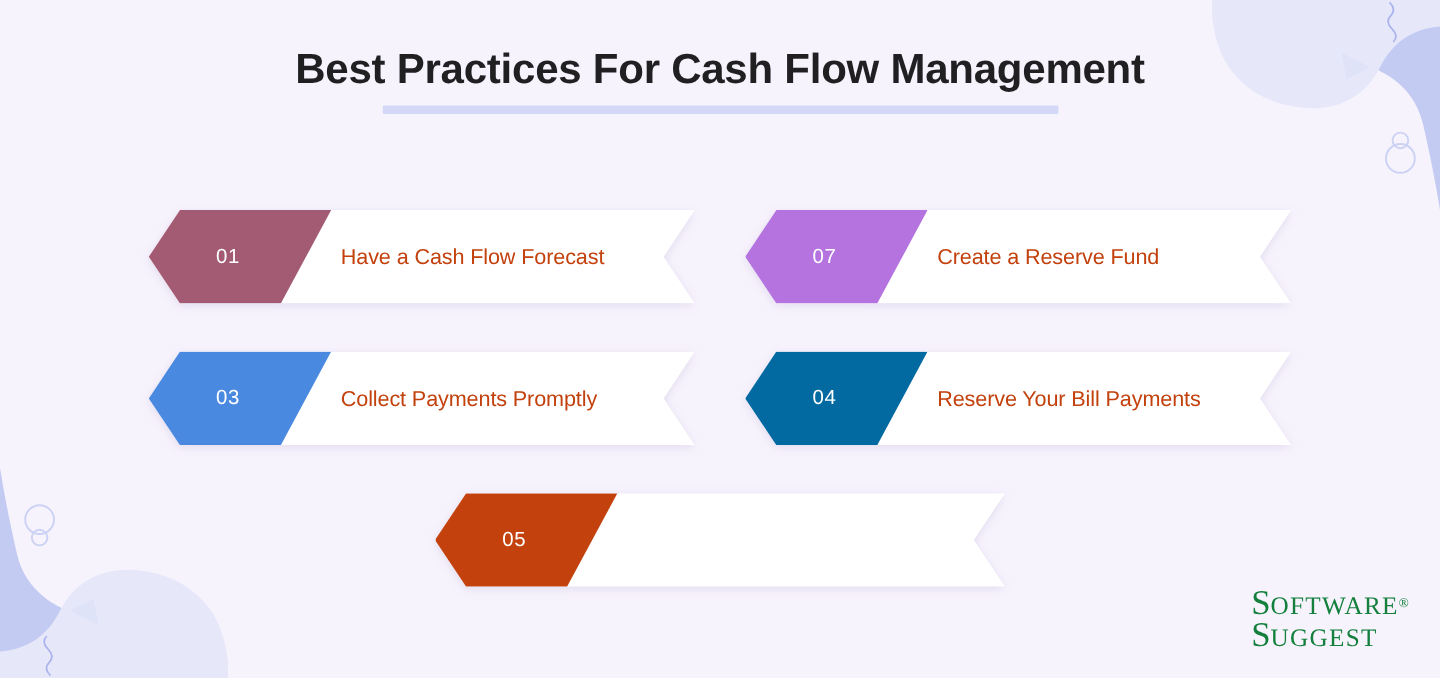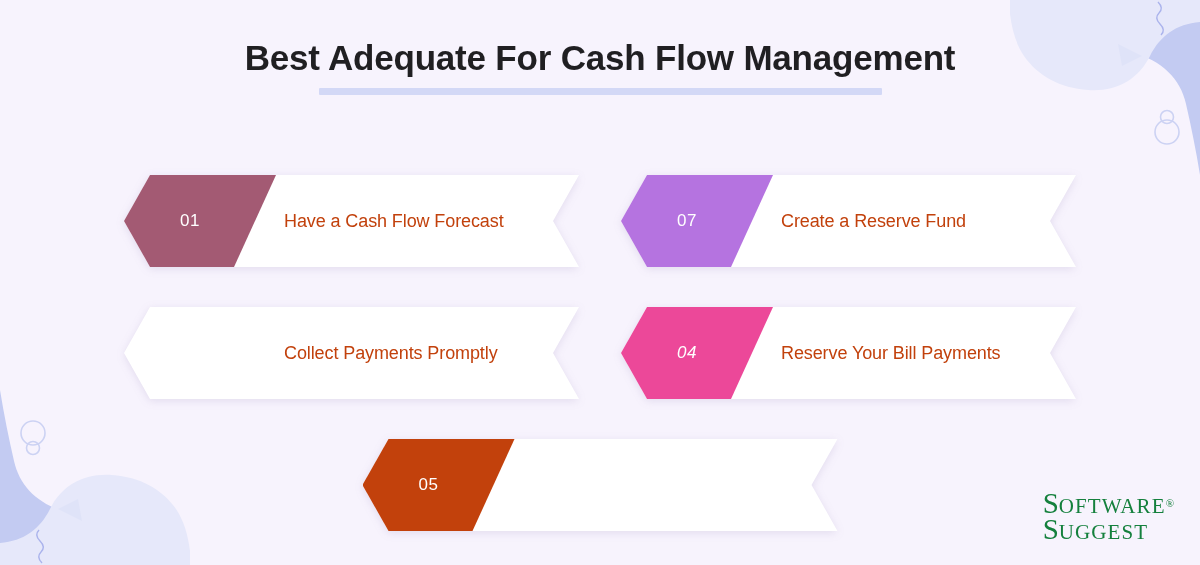--- a/index.html
+++ b/index.html
@@ -53,21 +53,21 @@
   .card-row {
     display:flex;
     justify-content:center;
     gap:42px;
   }
 
   
   .card {
     position:relative;
     width:455px;
-    height:92px;
+    height:78px;
     display:flex;
     align-items:stretch;
     filter:drop-shadow(0 2px 4px rgba(90,70,140,0.13));
   }
   .card-shape {
     position:absolute;
     inset:0;
     background:#ffffff;
     clip-path:polygon(26px 0, 100% 0, calc(100% - 26px) 50%, 100% 100%, 26px 100%, 0 50%);
   }
@@ -130,21 +130,21 @@
 <svg class="deco deco-bl" viewBox="0 0 190 175" xmlns="http://www.w3.org/2000/svg">
   <path fill="#c3cbf2" d="M0 175 H118 C110 147 94 131 68 123 C38 114 20 97 14 71 C9 49 4 25 0 0 Z"></path>
   <path fill="#e6e8fa" d="M0 153 C24 151 40 139 50 119 C62 95 84 83 112 85 C140 87 162 99 176 119 C184 131 188 145 190 161 L190 175 H0 Z"></path>
   <path fill="#dfe3f8" d="M82 131 L58 119 L78 109 Z"></path>
   <path fill="none" stroke="#aab3ec" stroke-width="1.4" d="M42 173 q-6 -6 -1 -11 q5 -5 -1 -11 q-6 -6 -1 -11"></path>
   <circle cx="33" cy="43" r="12" fill="none" stroke="#ccd2f3" stroke-width="1.6"></circle>
   <circle cx="33" cy="58" r="6.5" fill="none" stroke="#ccd2f3" stroke-width="1.6"></circle>
 </svg>
 
 <div class="header">
-  <h1 class="page-title" style="color: rgb(32, 31, 34);">Best Adequate For Cash Flow Management</h1>
+  <h1 class="page-title" style="color: rgb(32, 31, 34);">Best Practices For Cash Flow Management</h1>
   <div class="title-underline" style="background: rgb(211, 216, 246);"></div>
 </div>
 
 <div class="cards">
 
   <div class="card-row">
 
     <div class="card">
       <div class="card-shape"></div>
       <div class="card-badge" style="background: rgb(163, 90, 115);">
@@ -160,26 +160,29 @@
       </div>
       <div class="card-label">Create a Reserve Fund</div>
     </div>
 
   </div>
 
   <div class="card-row">
 
     <div class="card">
       <div class="card-shape"></div>
+      <div class="card-badge" style="background: rgb(74, 137, 224);">
+        <span class="badge-num">03</span>
+      </div>
       <div class="card-label">Collect Payments Promptly</div>
     </div>
 
     <div class="card">
       <div class="card-shape"></div>
-      <div class="card-badge" style="background: #ec4899; font-style: italic;">
+      <div class="card-badge" style="background: #0369a1;">
         <span class="badge-num">04</span>
       </div>
       <div class="card-label">Reserve Your Bill Payments</div>
     </div>
 
   </div>
 
   <div class="card-row">
 
     <div class="card card-wide">

